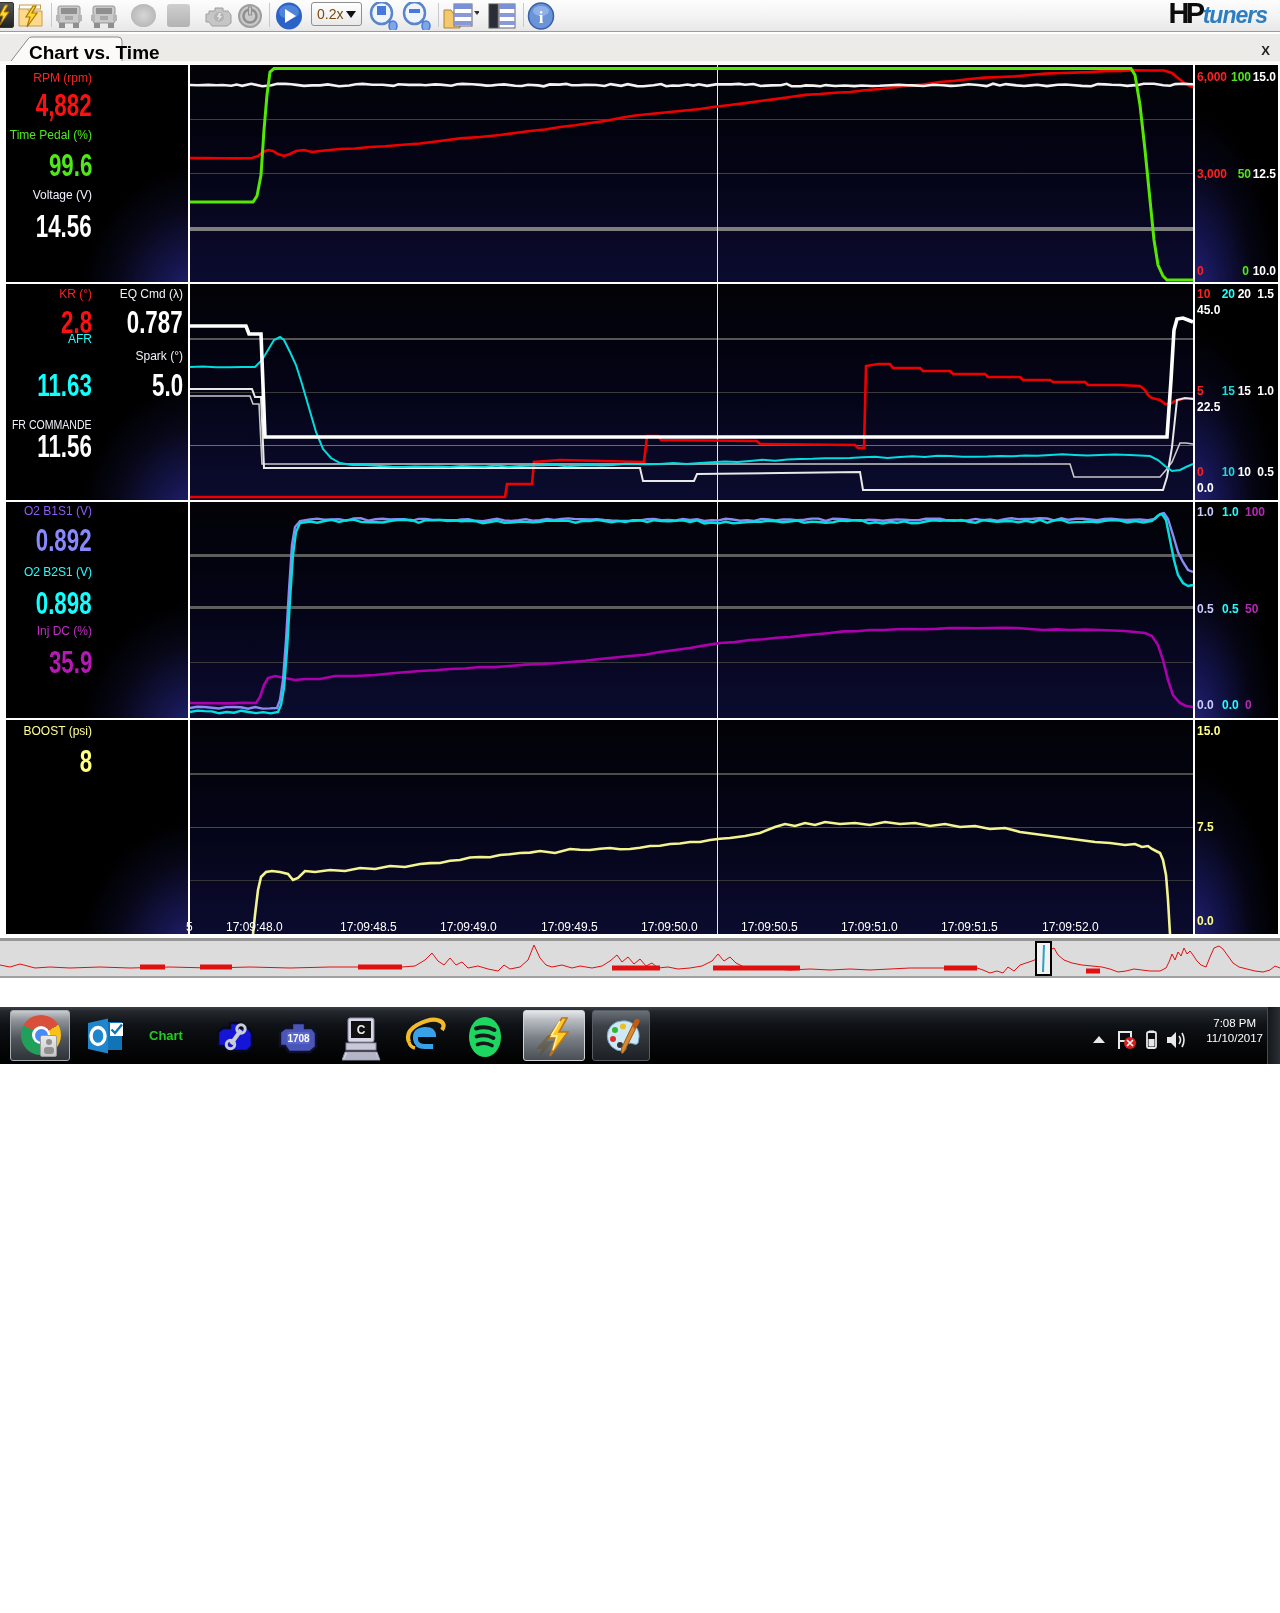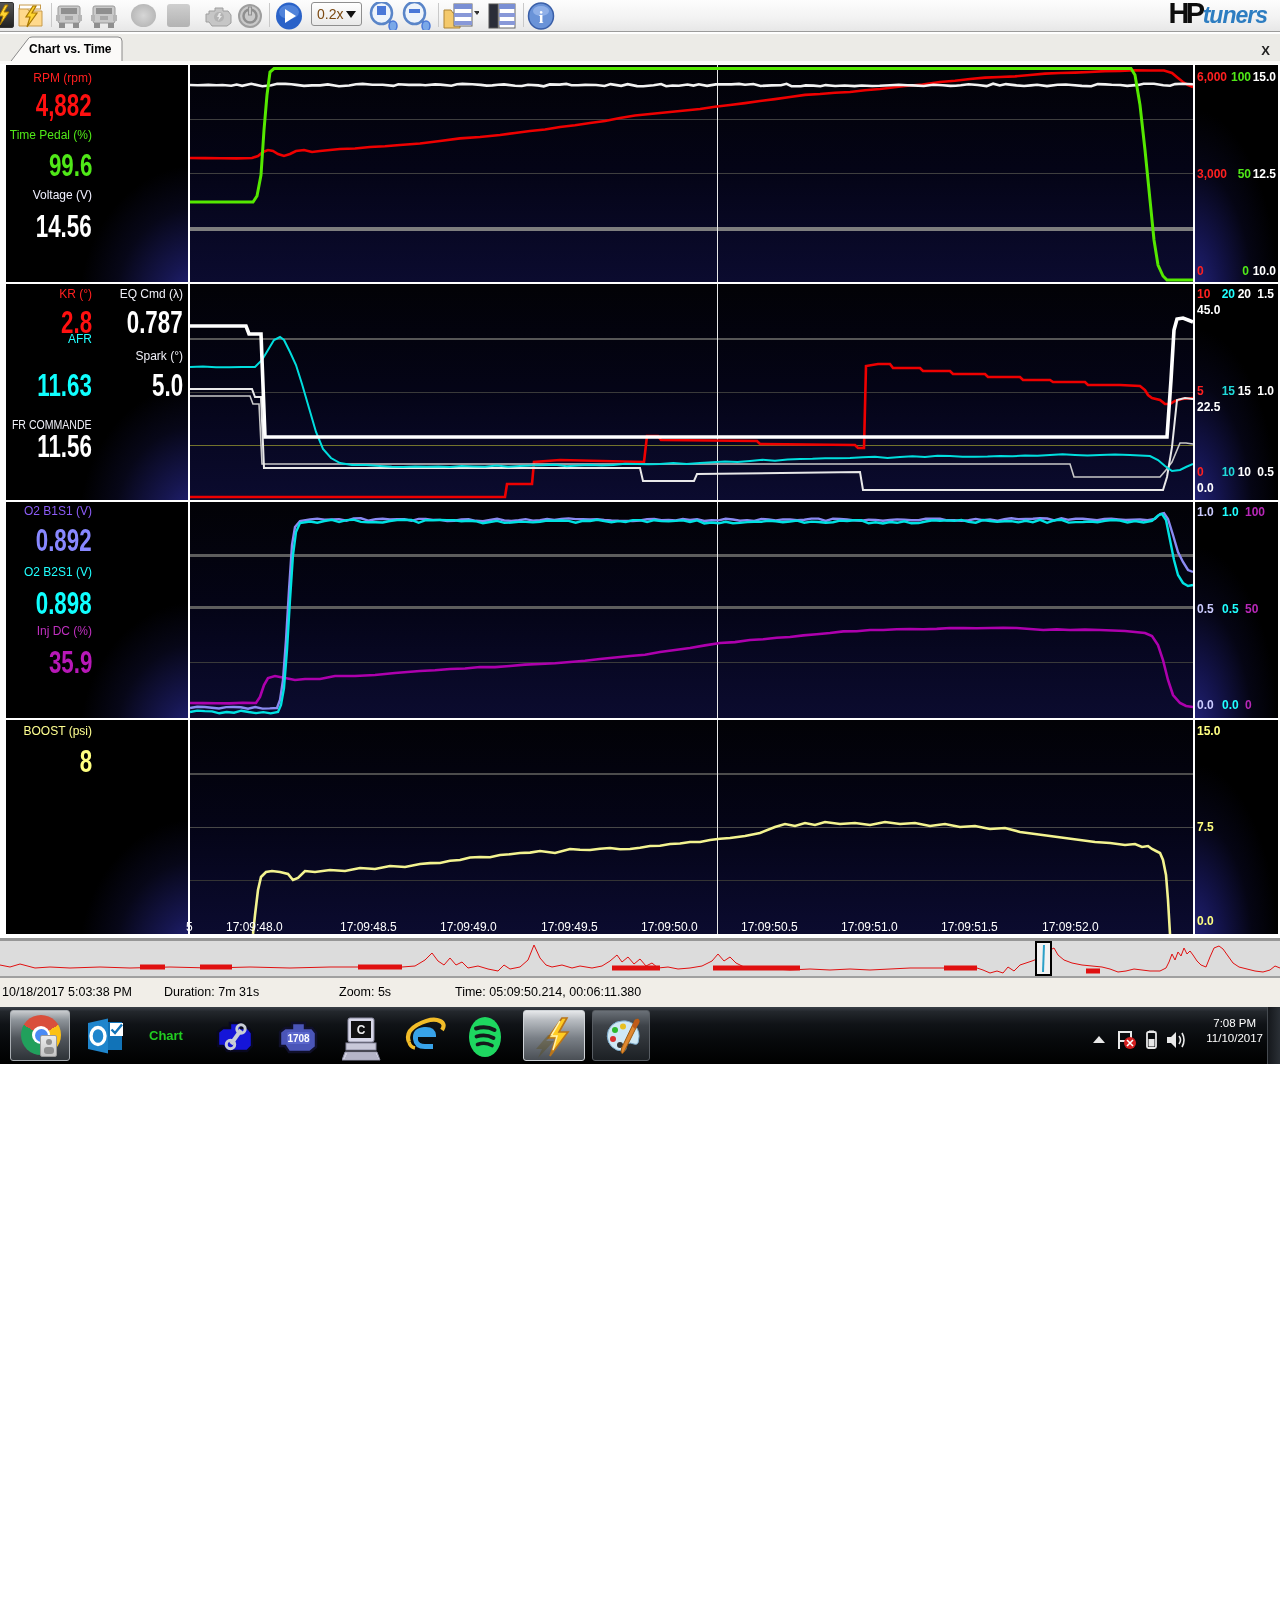--- a/index.html
+++ b/index.html
@@ -8,21 +8,21 @@
 #toolbar{position:absolute;left:0;top:0;width:1280px;height:32px;background:linear-gradient(#fdfdfd,#f2f2f2 60%,#e7e7e7);border-bottom:1px solid #9b9b9b}
 .ti{position:absolute;top:3px}
 .sep{position:absolute;top:3px;width:1px;height:24px;background:#c9c9c9}
 #logo{position:absolute;top:-3px;right:13px;white-space:nowrap}
 #logo .hp{font-weight:bold;font-size:29px;letter-spacing:-3.5px;color:#0d0d0d;font-family:"Liberation Sans",sans-serif}
 #logo .tn{font-style:italic;font-weight:bold;font-size:23px;letter-spacing:-1px;color:#2d7dc1;margin-left:1px}
 
 #tabbar{position:absolute;left:0;top:33px;width:1280px;height:31px;background:#ecebe7;border-top:1px solid #fff}
 #tab{position:absolute;left:8px;top:2px;width:120px;height:29px}
 #tab svg{position:absolute;left:0;top:0}
-#tab .tx{position:absolute;left:21px;top:6px;font-size:12px;font-weight:bold;color:#000;white-space:nowrap}
+#tab .tx{position:absolute;left:21px;top:6px;font-size:19px;font-weight:bold;color:#000;white-space:nowrap}
 #closex{position:absolute;right:10px;top:9px;font-size:13px;color:#222;font-weight:bold}
 
 #chart{position:absolute;left:0;top:64px;width:1280px;height:874px;background:#fff}
 .panel{position:absolute;left:0;width:1280px}
 .lblarea{position:absolute;left:6px;top:0;width:182px;height:100%;background:
   radial-gradient(75% 75% at 106% 112%, #28288a 0%, #16164f 30%, #070718 62%, #000 88%)}
 .plot{position:absolute;left:190px;top:0;width:1003px;height:100%;background:
   linear-gradient(180deg,#020206 0%,#040416 48%,#080824 76%,#0b0b2f 100%)}
 .axis{position:absolute;left:1195px;top:0;width:83px;height:100%;background:
   radial-gradient(120% 100% at -5% 108%, #252580 0%,#13134a 32%, #050514 62%, #000 88%)}
@@ -345,26 +345,20 @@
         <rect x="358" y="23.5" width="44" height="5" fill="#e01010"></rect>
         <rect x="612" y="24.5" width="48" height="5" fill="#e01010"></rect>
         <rect x="713" y="24.5" width="87" height="5" fill="#e01010"></rect>
         <rect x="944" y="24.5" width="33" height="5" fill="#e01010"></rect>
         <rect x="1086" y="27.5" width="14" height="5" fill="#e01010"></rect>
       </svg>
       <div id="slider"><svg width="13" height="31">
           <path d="M7 2 L6 29" stroke="#2aa0c8" stroke-width="2"></path>
         </svg></div>
     </div>
-    <div id="statusbar">
-      <span style="left:2px">10/18/2017 5:03:38 PM</span>
-      <span style="left:164px">Duration: 7m 31s</span>
-      <span style="left:339px">Zoom: 5s</span>
-      <span style="left:455px">Time: 05:09:50.214, 00:06:11.380</span>
-    </div>
     <div id="taskbar">
       <div class="slot hl" style="left:10px">
 <div class="icon" style="left:10px;top:4px;width:40px;height:40px;border-radius:50%;background:conic-gradient(from 60deg,#fbc116 0 120deg,#21a05c 0 240deg,#d94f3c 0 360deg)"></div>
 <div class="icon" style="left:21px;top:15px;width:18px;height:18px;border-radius:50%;background:#fff"></div>
 <div class="icon" style="left:23.5px;top:17.5px;width:13px;height:13px;border-radius:50%;background:#4a8af4"></div>
 <div class="icon" style="left:29px;top:24px;width:17px;height:22px;background:linear-gradient(#ececec,#c6c6c6);border-radius:2px;border:1px solid #9a9a9a">
 <div style="position:absolute;left:5px;top:3px;width:6px;height:6px;border-radius:50%;background:#909090"></div>
 <div style="position:absolute;left:3px;top:11px;width:10px;height:7px;border-radius:3px;background:#909090"></div>
         </div>
 </div>

